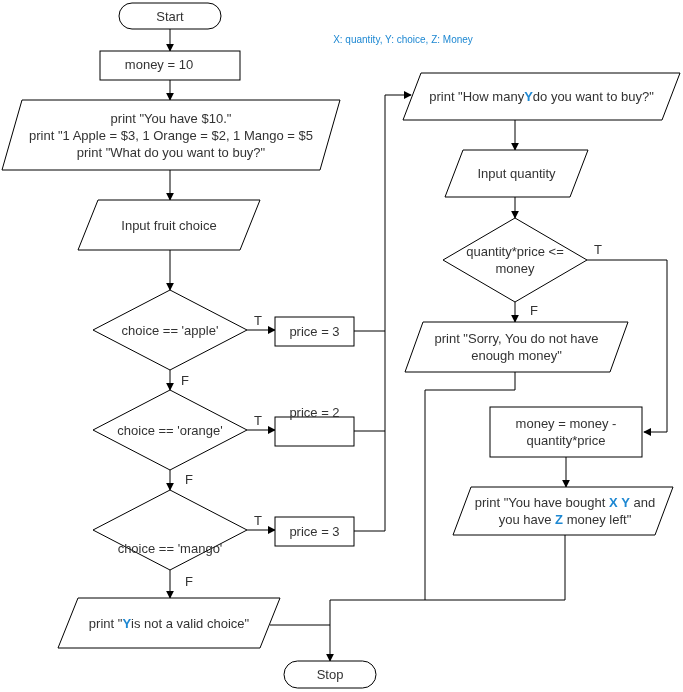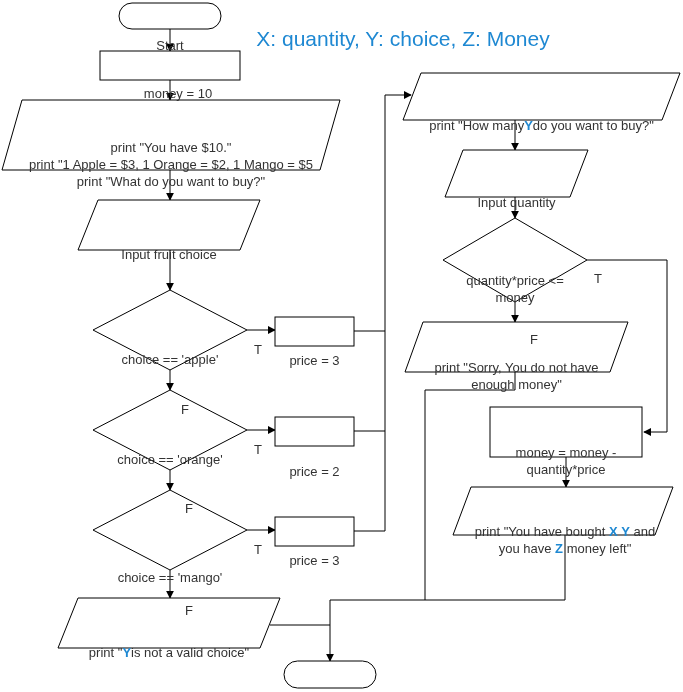--- a/index.html
+++ b/index.html
@@ -19,30 +19,29 @@
     position: absolute;
     display: flex;
     align-items: center;
     justify-content: center;
     text-align: center;
     font-size: 13px;
     line-height: 17px;
     color: var(--text, #333333);
     white-space: nowrap;
     pointer-events: none;
-    margin-top: 29px;
   }
   .label.col { flex-direction: column; }
   .label .hl, .hl { color: var(--accent, #1e88d2); font-weight: bold; }
   .legend-label {
     position: absolute;
     display: flex;
     align-items: center;
     justify-content: center;
-    font-size: 21px;
+    font-size: 10px;
     color: var(--accent, #1e88d2);
     white-space: nowrap;
   }
   .tf { font-size: 13px; }
 </style>
 </head>
 <body>
 
 <div id="canvas">
 
@@ -93,37 +92,37 @@
     <polygon class="shape" points="515,218 587,260 515,302 443,260"></polygon>
     <polygon class="shape" points="423,322 628,322 610,372 405,372"></polygon>
     <rect class="shape" x="490" y="407" width="152" height="50"></rect>
     <polygon class="shape" points="471,487 673,487 655,535 453,535"></polygon>
   </svg>
 
   <div class="legend-label" style="left:278px;top:29px;width:250px;height:20px">X: quantity, Y: choice, Z: Money</div>
 
   <div class="label" style="left:119px;top:3px;width:102px;height:26px">Start</div>
 
-  <div class="label" style="left:108px;top:51px;width:140px;height:27px">money = 10</div>
+  <div class="label" style="left:89px;top:51px;width:140px;height:27px">money = 10</div>
 
   <div class="label col" style="left:2px;top:100px;width:338px;height:70px">
     <div>print "You have $10."</div>
     <div>print "1 Apple = $3, 1 Orange = $2, 1 Mango = $5</div>
     <div>print "What do you want to buy?"</div>
   </div>
 
   <div class="label" style="left:93px;top:290px;width:154px;height:80px">choice == 'apple'</div>
 
   <div class="label" style="left:78px;top:200px;width:182px;height:50px">Input fruit choice</div>
 
   <div class="label" style="left:275px;top:317px;width:79px;height:29px">price = 3</div>
 
   <div class="label" style="left:93px;top:390px;width:154px;height:80px">choice == 'orange'</div>
 
-  <div class="label" style="left:275px;top:428px;width:79px;height:29px">price = 2</div>
+  <div class="label" style="left:275px;top:398px;width:79px;height:29px">price = 2</div>
 
   <div class="label" style="left:93px;top:508px;width:154px;height:80px">choice == 'mango'</div>
 
   <div class="label" style="left:275px;top:517px;width:79px;height:29px">price = 3</div>
 
   <div class="label" style="left:58px;top:598px;width:222px;height:50px">
       <span>print "</span>
       <span class="hl">Y</span>
       <span> is not a valid choice"</span>
     </div>

